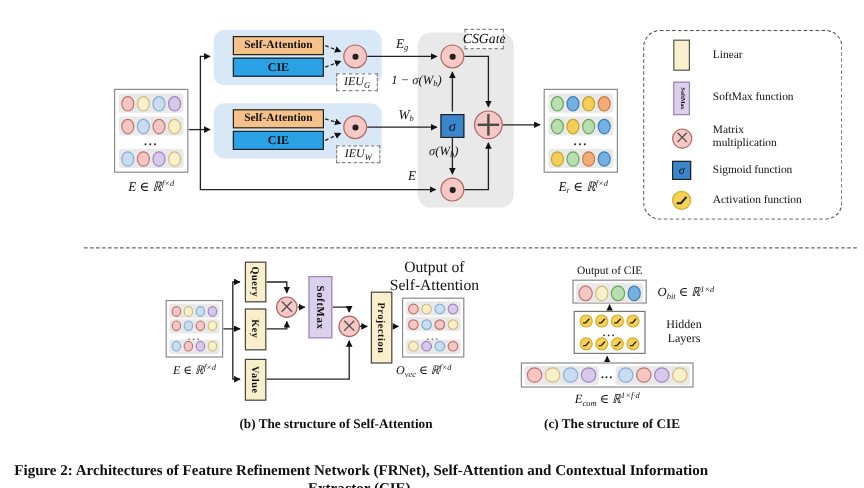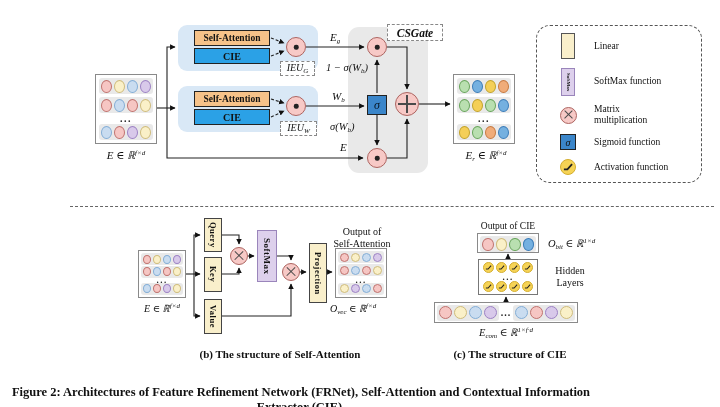--- a/index.html
+++ b/index.html
@@ -140,32 +140,32 @@
     <span class="math" style="font-size:10px;"><span>IEU</span><span class="sb">G</span></span>
   </div>
 
   <div class="abs bx sa" style="left:194px;top:91px;width:76px;height:16px;">Self-Attention</div>
   <div class="abs bx cie" style="left:194px;top:109px;width:76px;height:16px;">CIE</div>
   <div class="abs pnode dotg" style="left:286px;top:96px;width:20px;height:20px;"></div>
   <div class="abs tag" style="left:280px;top:121px;width:37px;height:15px;">
     <span class="math" style="font-size:10px;"><span>IEU</span><span class="sb">W</span></span>
   </div>
 
-  <div class="abs tag" style="left:387px;top:24px;width:56px;height:17px;font-size:11.5px;font-weight:bold;">CSGate</div>
+  <div class="abs tag" style="left:387px;top:24px;width:33px;height:17px;font-size:11.5px;">CSGate</div>
 
   <div class="abs math" style="left:330px;top:31px;">
     <span>E</span><span class="sb">g</span>
   </div>
   <div class="abs math" style="left:312px;top:62px;width:56px;text-align:right;font-size:10.5px;">
     <span>1 − σ(W</span><span class="sb">b</span><span>)</span>
   </div>
   <div class="abs math" style="left:332px;top:90px;">
     <span>W</span><span class="sb">b</span>
   </div>
-  <div class="abs math" style="left:330px;top:121px;width:52px;font-size:10.5px;">
+  <div class="abs math" style="left:330px;top:121px;width:52px;text-align:right;font-size:10.5px;">
     <span>σ(W</span><span class="sb">b</span><span>)</span>
   </div>
   <div class="abs math" style="left:340px;top:141px;">E</div>
 
   <div class="abs pnode dotg" style="left:367px;top:37px;width:20px;height:20px;"></div>
   <div class="abs snode" style="left:367px;top:95px;width:20px;height:20px;">σ</div>
   <div class="abs pnode dotg" style="left:367px;top:148px;width:20px;height:20px;"></div>
   <div class="abs pnode plus" style="left:395px;top:92px;width:24px;height:24px;"></div>
 
   <div class="abs matrix" style="left:453px;top:74px;width:62px;height:70px;">
@@ -262,21 +262,21 @@
 
   <div class="abs vbox" style="left:204px;top:218px;width:18px;height:34px;">Query</div>
   <div class="abs vbox" style="left:204px;top:257px;width:18px;height:35px;">Key</div>
   <div class="abs vbox" style="left:204px;top:299px;width:18px;height:35px;">Value</div>
 
   <div class="abs pnode xg" style="left:230px;top:247px;width:18px;height:18px;"></div>
   <div class="abs vbox lav" style="left:257px;top:230px;width:20px;height:52px;font-size:9px;">SoftMax</div>
   <div class="abs pnode xg" style="left:282px;top:263px;width:18px;height:18px;"></div>
   <div class="abs vbox" style="left:309px;top:243px;width:18px;height:60px;">Projection</div>
 
-  <div class="abs small" style="left:320px;top:226px;width:84px;font-size:10px;">
+  <div class="abs small" style="left:320px;top:216px;width:84px;font-size:13px;">
     <div>Output of</div>
     <div>Self-Attention</div>
   </div>
   <div class="abs matrix s9" style="left:335px;top:248px;width:52px;height:50px;padding:2px;">
     <div class="mrow">
         <span class="dot" style="background: rgb(246, 198, 195); border-color: rgb(192, 115, 111);"></span>
         <span class="dot" style="background: rgb(250, 240, 200); border-color: rgb(207, 188, 124);"></span>
         <span class="dot" style="background: rgb(201, 220, 240); border-color: rgb(132, 174, 214);"></span>
         <span class="dot" style="background: rgb(216, 201, 234); border-color: rgb(157, 130, 196);"></span>
       </div>

